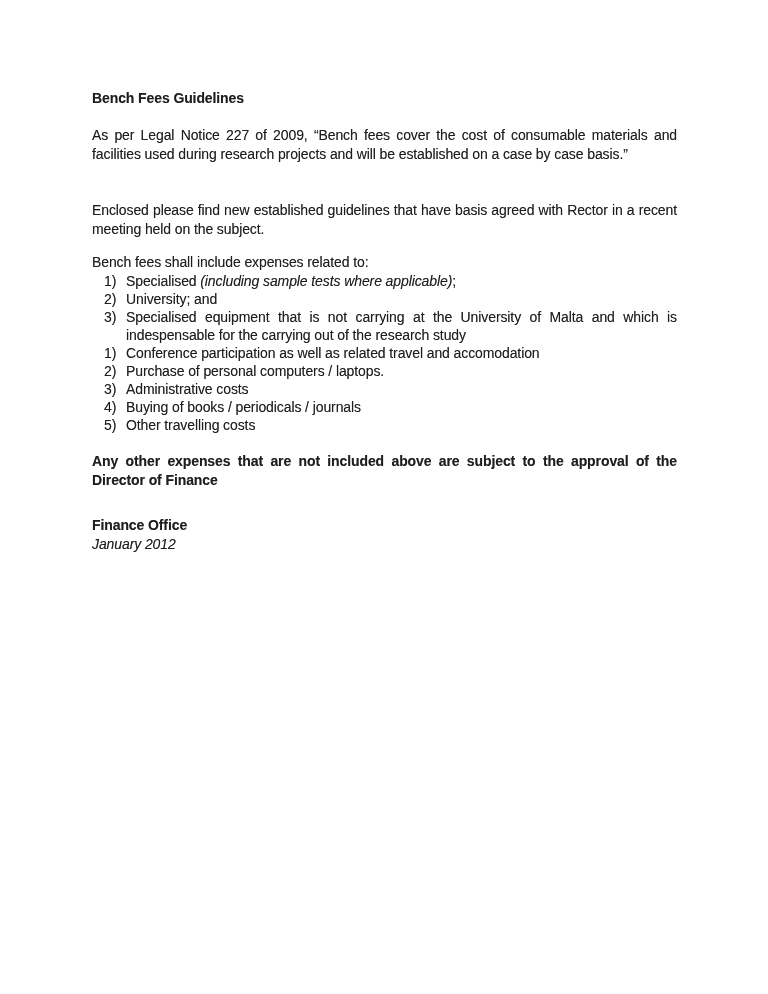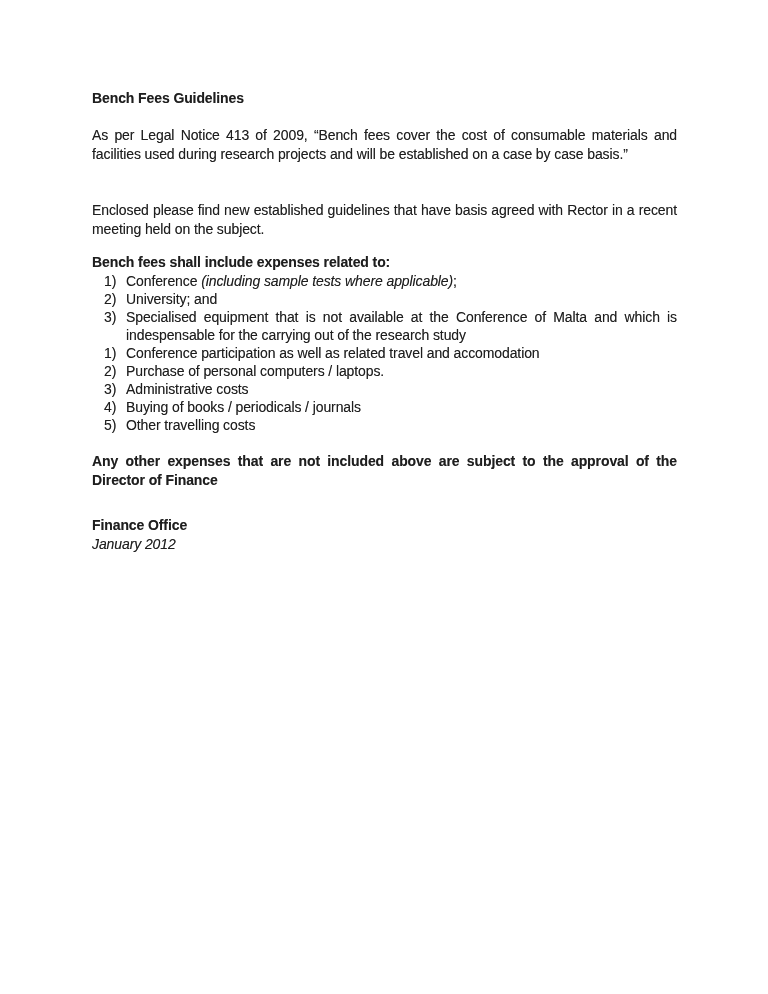--- a/index.html
+++ b/index.html
@@ -31,21 +31,21 @@
   }
   .para {
     text-align: justify;
     margin: 0;
   }
   .enclosed {
     margin-top: 37px;
     margin-bottom: 14px;
   }
   .section-heading {
-    font-weight: bold;
+    font-weight: normal;
     margin: 0;
   }
   .exclude-heading {
     margin-top: 20px;
   }
   .list {
     margin: 0;
     padding: 0;
     list-style: none;
   }
@@ -80,38 +80,38 @@
     font-style: italic;
   }
 </style>
 </head>
 <body>
 
 <div class="page">
 
   <div class="title">Bench Fees Guidelines</div>
 
-  <p class="para">As per Legal Notice 413 of 2009, “Bench fees cover the cost of consumable materials and facilities used during research projects and will be established on a case by case basis.”</p>
+  <p class="para">As per Legal Notice 227 of 2009, “Bench fees cover the cost of consumable materials and facilities used during research projects and will be established on a case by case basis.”</p>
 
   <p class="para enclosed">Enclosed please find new established guidelines that have basis agreed with Rector in a recent meeting held on the subject.</p>
 
   <div class="section-heading">Bench fees shall include expenses related to:</div>
 
   <ol class="list">
     <li class="list-item">
       <span class="num">1)</span>
-      <span class="itext"><span>Conference </span><span class="italic">(including sample tests where applicable)</span><span>;</span></span>
+      <span class="itext"><span>Specialised </span><span class="italic">(including sample tests where applicable)</span><span>;</span></span>
     </li>
     <li class="list-item">
       <span class="num">2)</span>
       <span class="itext">University; and</span>
     </li>
     <li class="list-item">
       <span class="num">3)</span>
-      <span class="itext">Specialised equipment that is not available at the Conference of Malta and which is indespensable for the carrying out of the research study</span>
+      <span class="itext">Specialised equipment that is not carrying at the University of Malta and which is indespensable for the carrying out of the research study</span>
     </li>
   </ol>
 
 
   <ol class="list">
     <li class="list-item">
       <span class="num">1)</span>
       <span class="itext">Conference participation as well as related travel and accomodation</span>
     </li>
     <li class="list-item">

